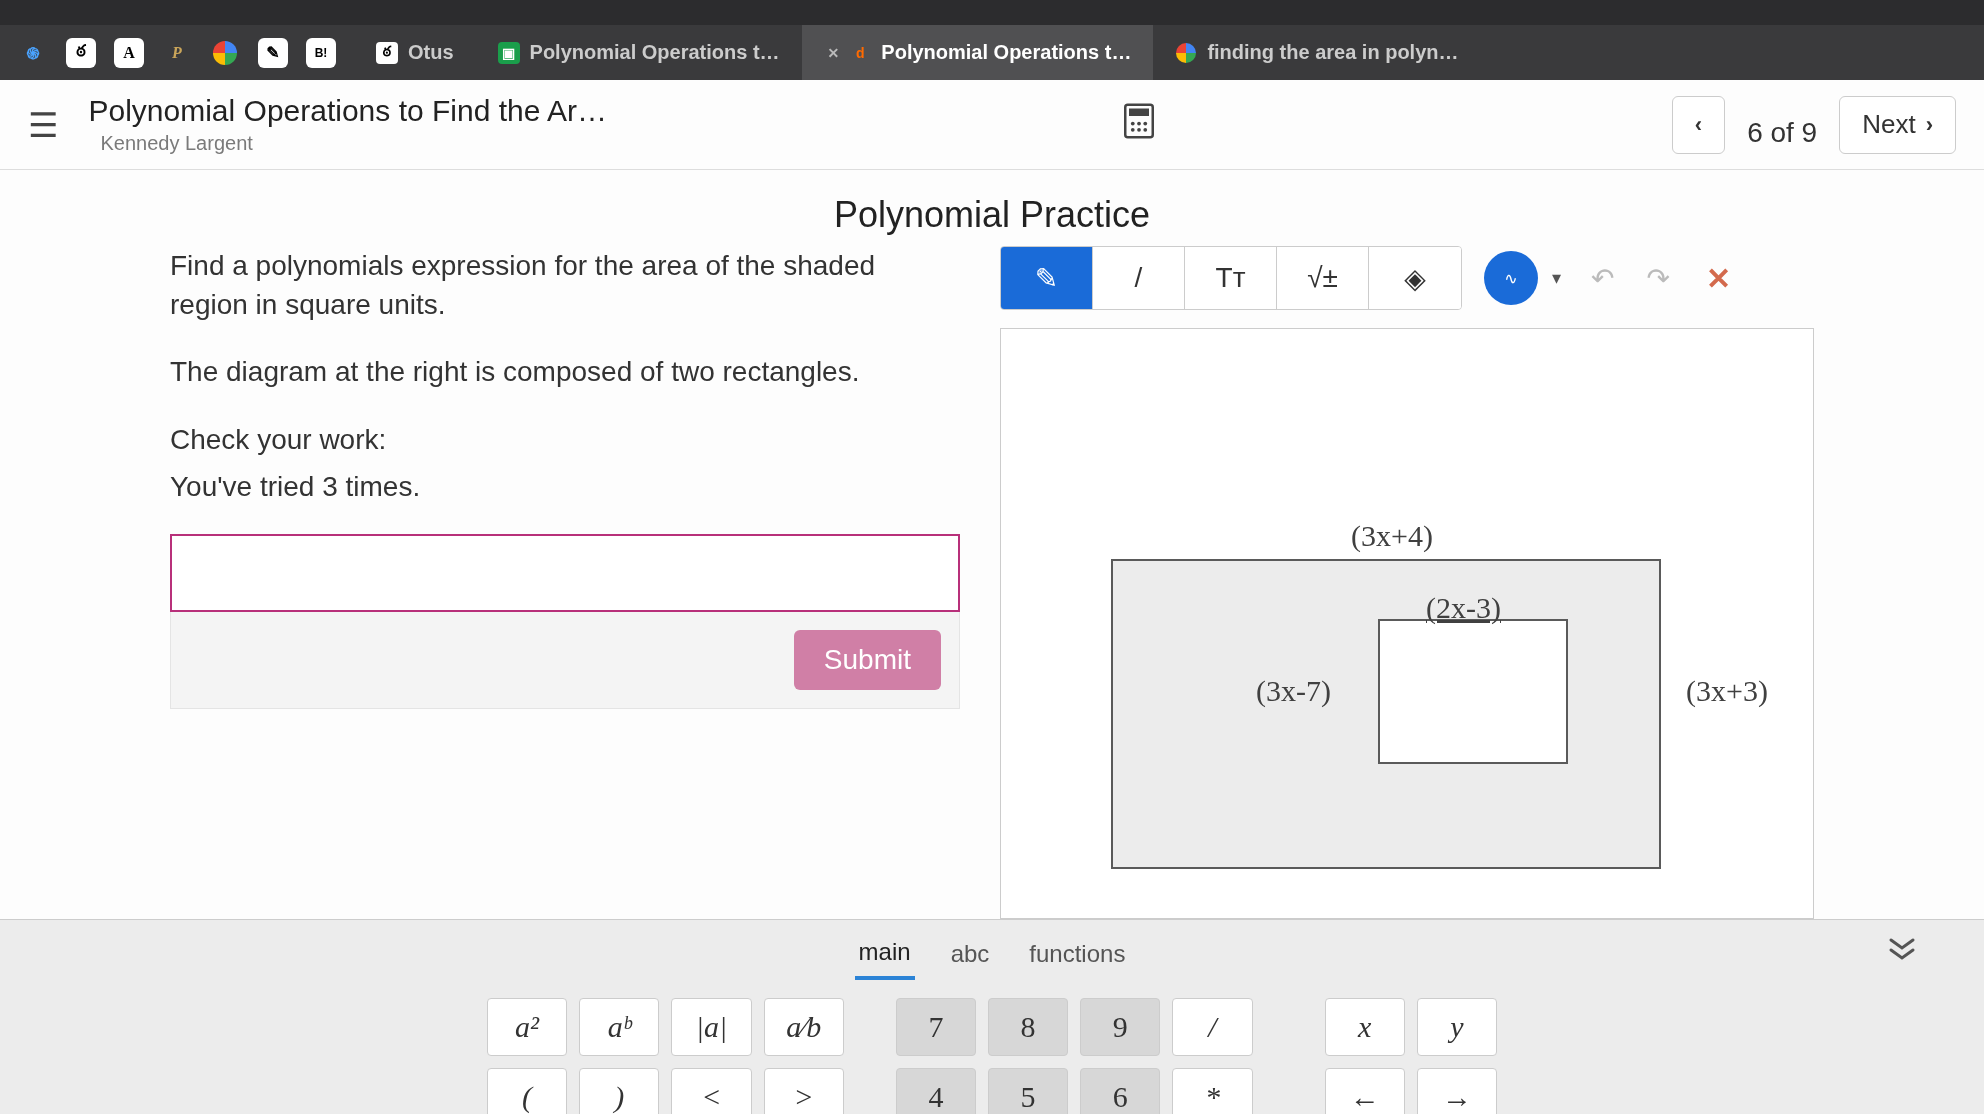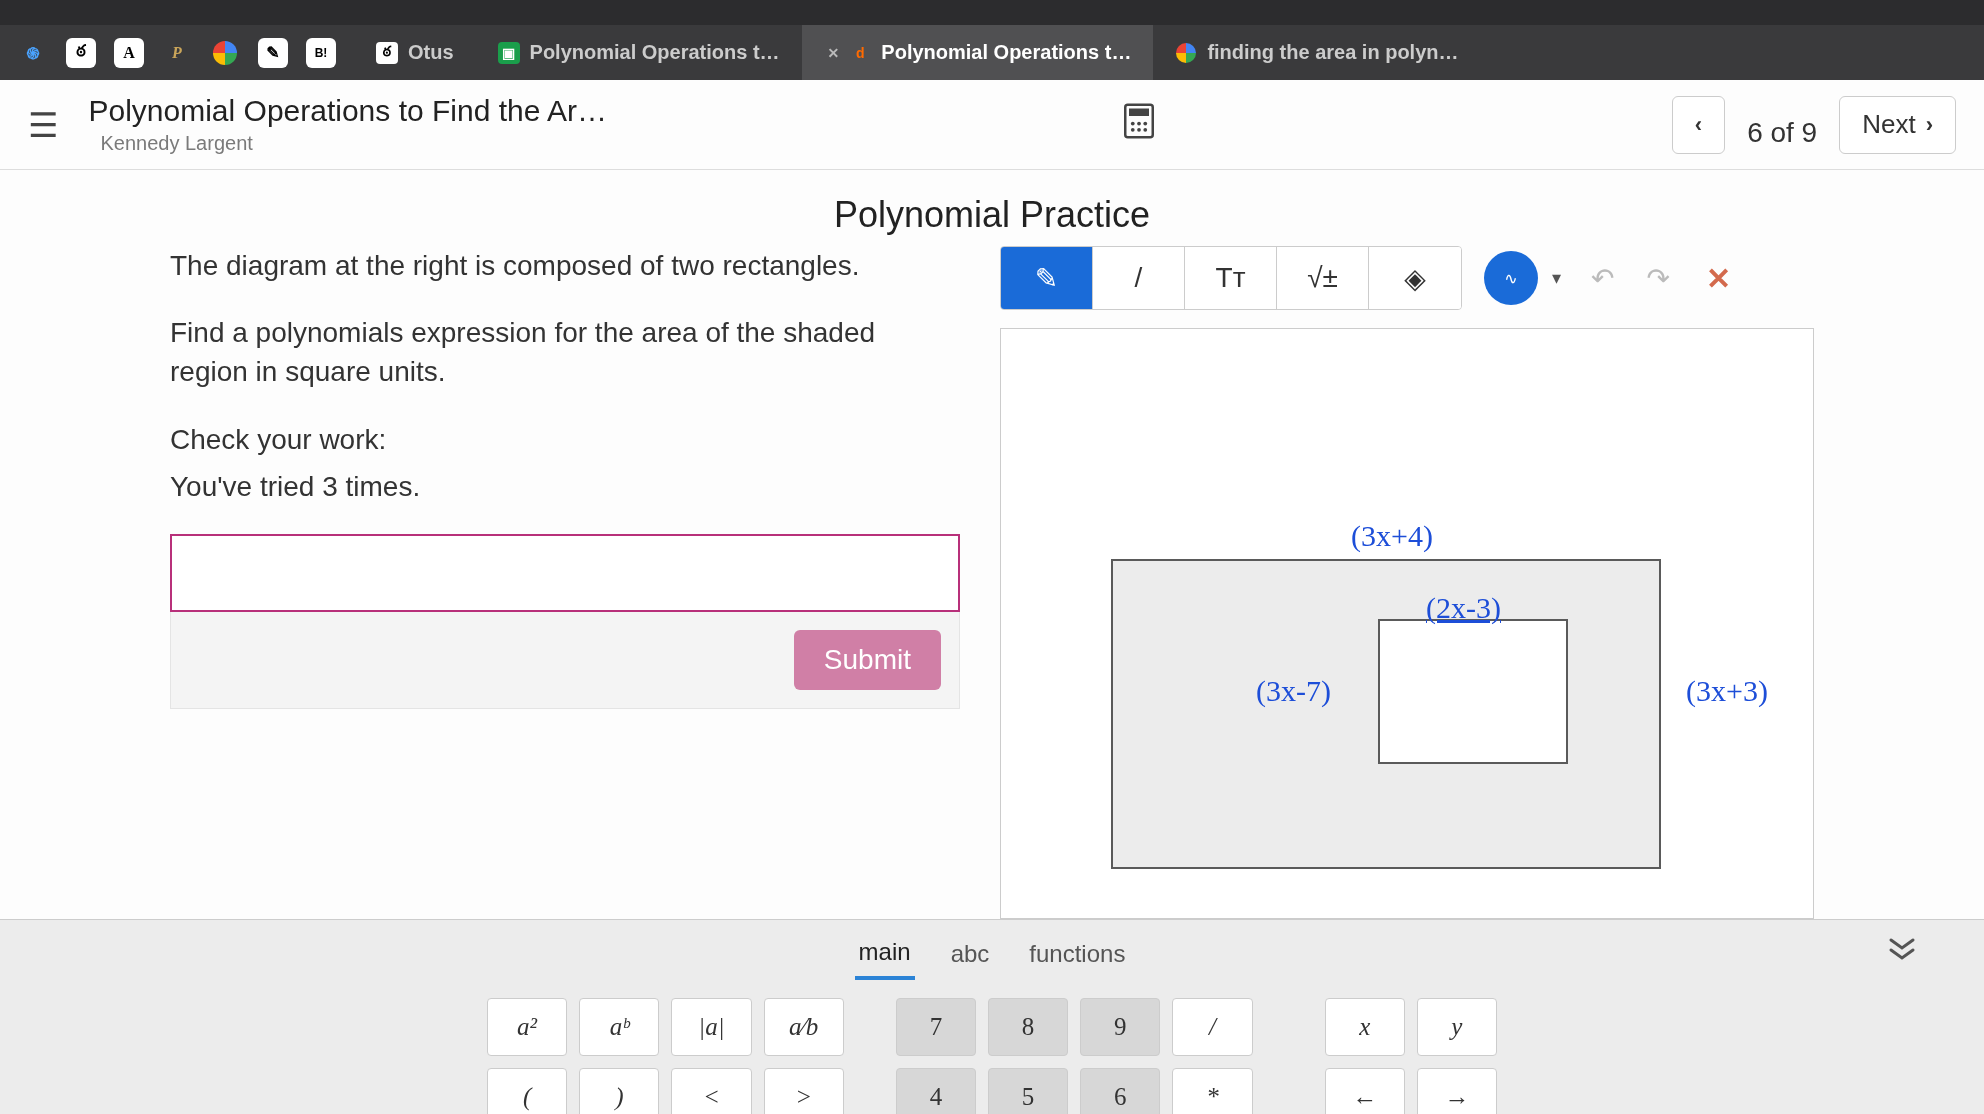--- a/index.html
+++ b/index.html
@@ -224,21 +224,21 @@
   .drop-caret { margin:0 14px; font-size:18px; color:#555; cursor:pointer; }
   .undo-redo { color:#bbb; font-size:28px; margin:0 16px; cursor:pointer; }
   .clear-x { color:#d36a4d; font-size:30px; margin-left:20px; cursor:pointer; font-weight:bold; }
 
   .canvas {
     flex:1;
     border:1px solid #ccc;
     background:#fff;
     position:relative;
     font-family: "Times New Roman", serif;
-    color:#1d4ed8;
+    color:#404040;
     font-size: 30px;
   }
   .outer-rect {
     position:absolute;
     left:110px; top:230px;
     width:550px; height:310px;
     background:#ececec;
     border:2px solid #5a5a5a;
   }
   .inner-rect {
@@ -293,21 +293,21 @@
     cursor:pointer;
   }
   .key-rows { margin-top:18px; display:flex; flex-direction:column; gap:12px; }
   .key-row { display:flex; gap:12px; justify-content:center; }
   .key {
     width:82px; height:58px;
     background:#fff;
     border:1px solid #ccc;
     border-radius:4px;
     display:flex; align-items:center; justify-content:center;
-    font-size:25px;
+    font-size:30px;
     font-family: "Times New Roman", serif;
     font-style:italic;
     cursor:pointer;
   }
   .key.num { font-style:normal; background:#d7d7d7; }
   .key.gap-before { margin-left:40px; }
   .key.gap-before-lg { margin-left:60px; }
 </style>
 </head>
 <body>
@@ -378,22 +378,22 @@
       <span>Next</span>
       <span class="chev">›</span>
     </button>
   </div>
 </div>
 
 <div class="main">
   <div class="section-title">Polynomial Practice</div>
   <div class="cols">
     <div class="left-col">
+      <p>Find a polynomials expression for the area of the shaded region in square units.</p>
       <p>The diagram at the right is composed of two rectangles.</p>
-      <p>Find a polynomials expression for the area of the shaded region in square units.</p>
       <p>Check your work:</p>
       <p class="status-line">You've tried 3 times.</p>
       <div class="answer-box">
         <span></span>
       </div>
       <div class="submit-row">
         <button class="submit-btn">Submit</button>
       </div>
     </div>
 

